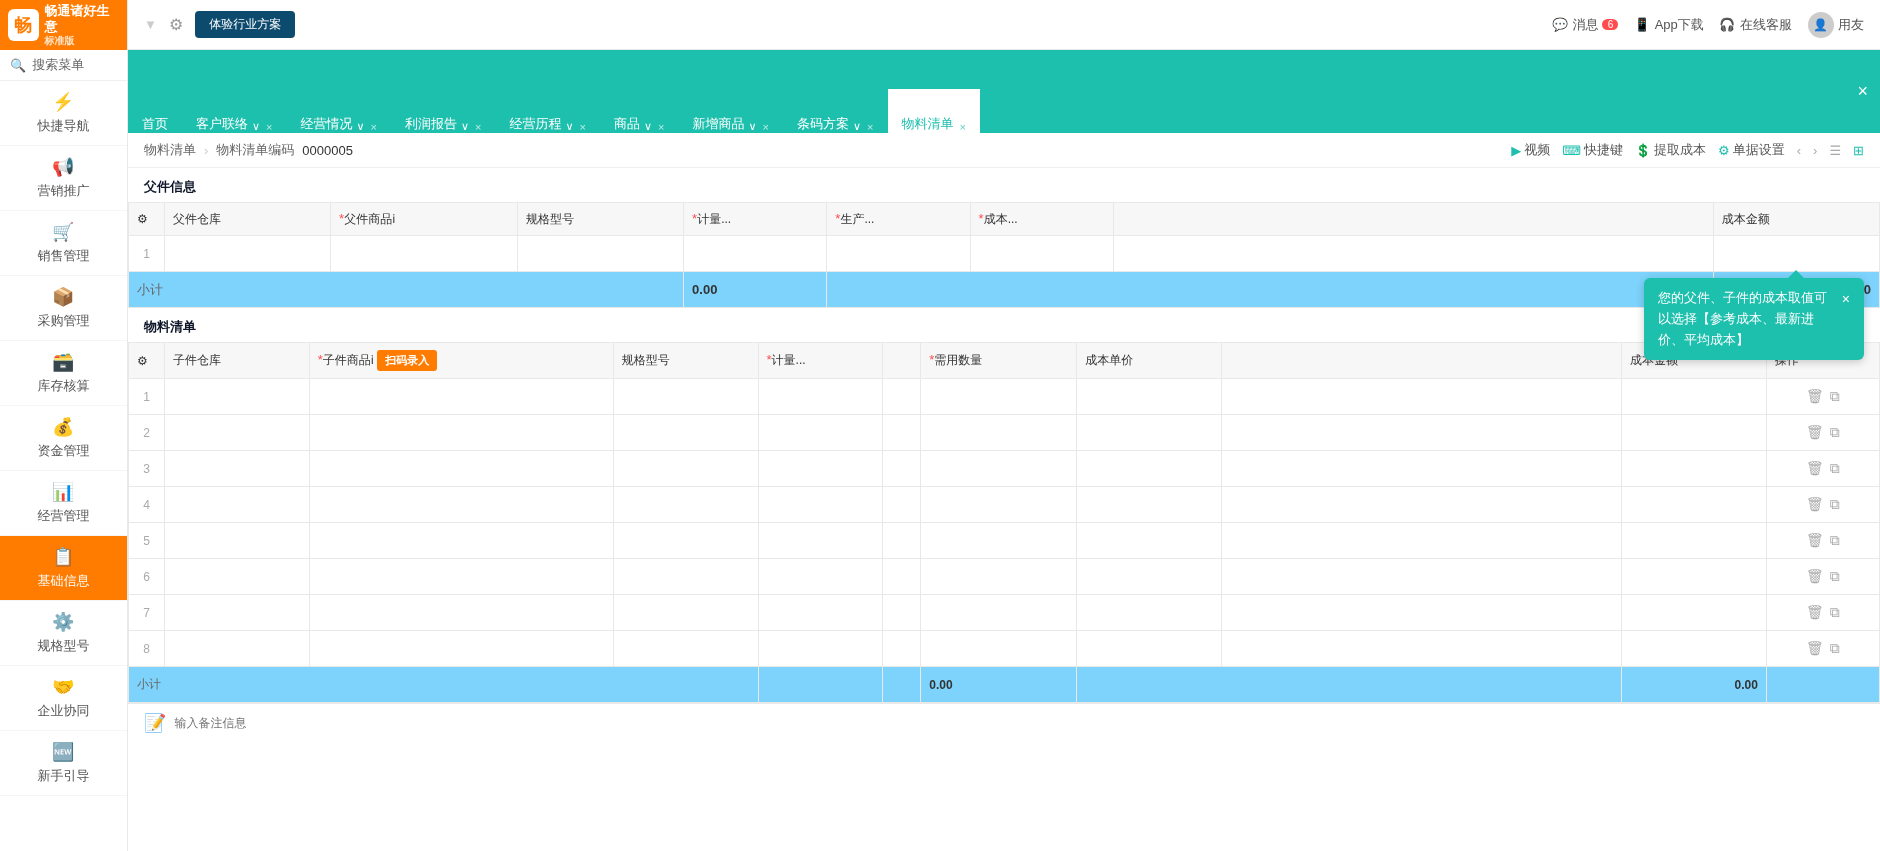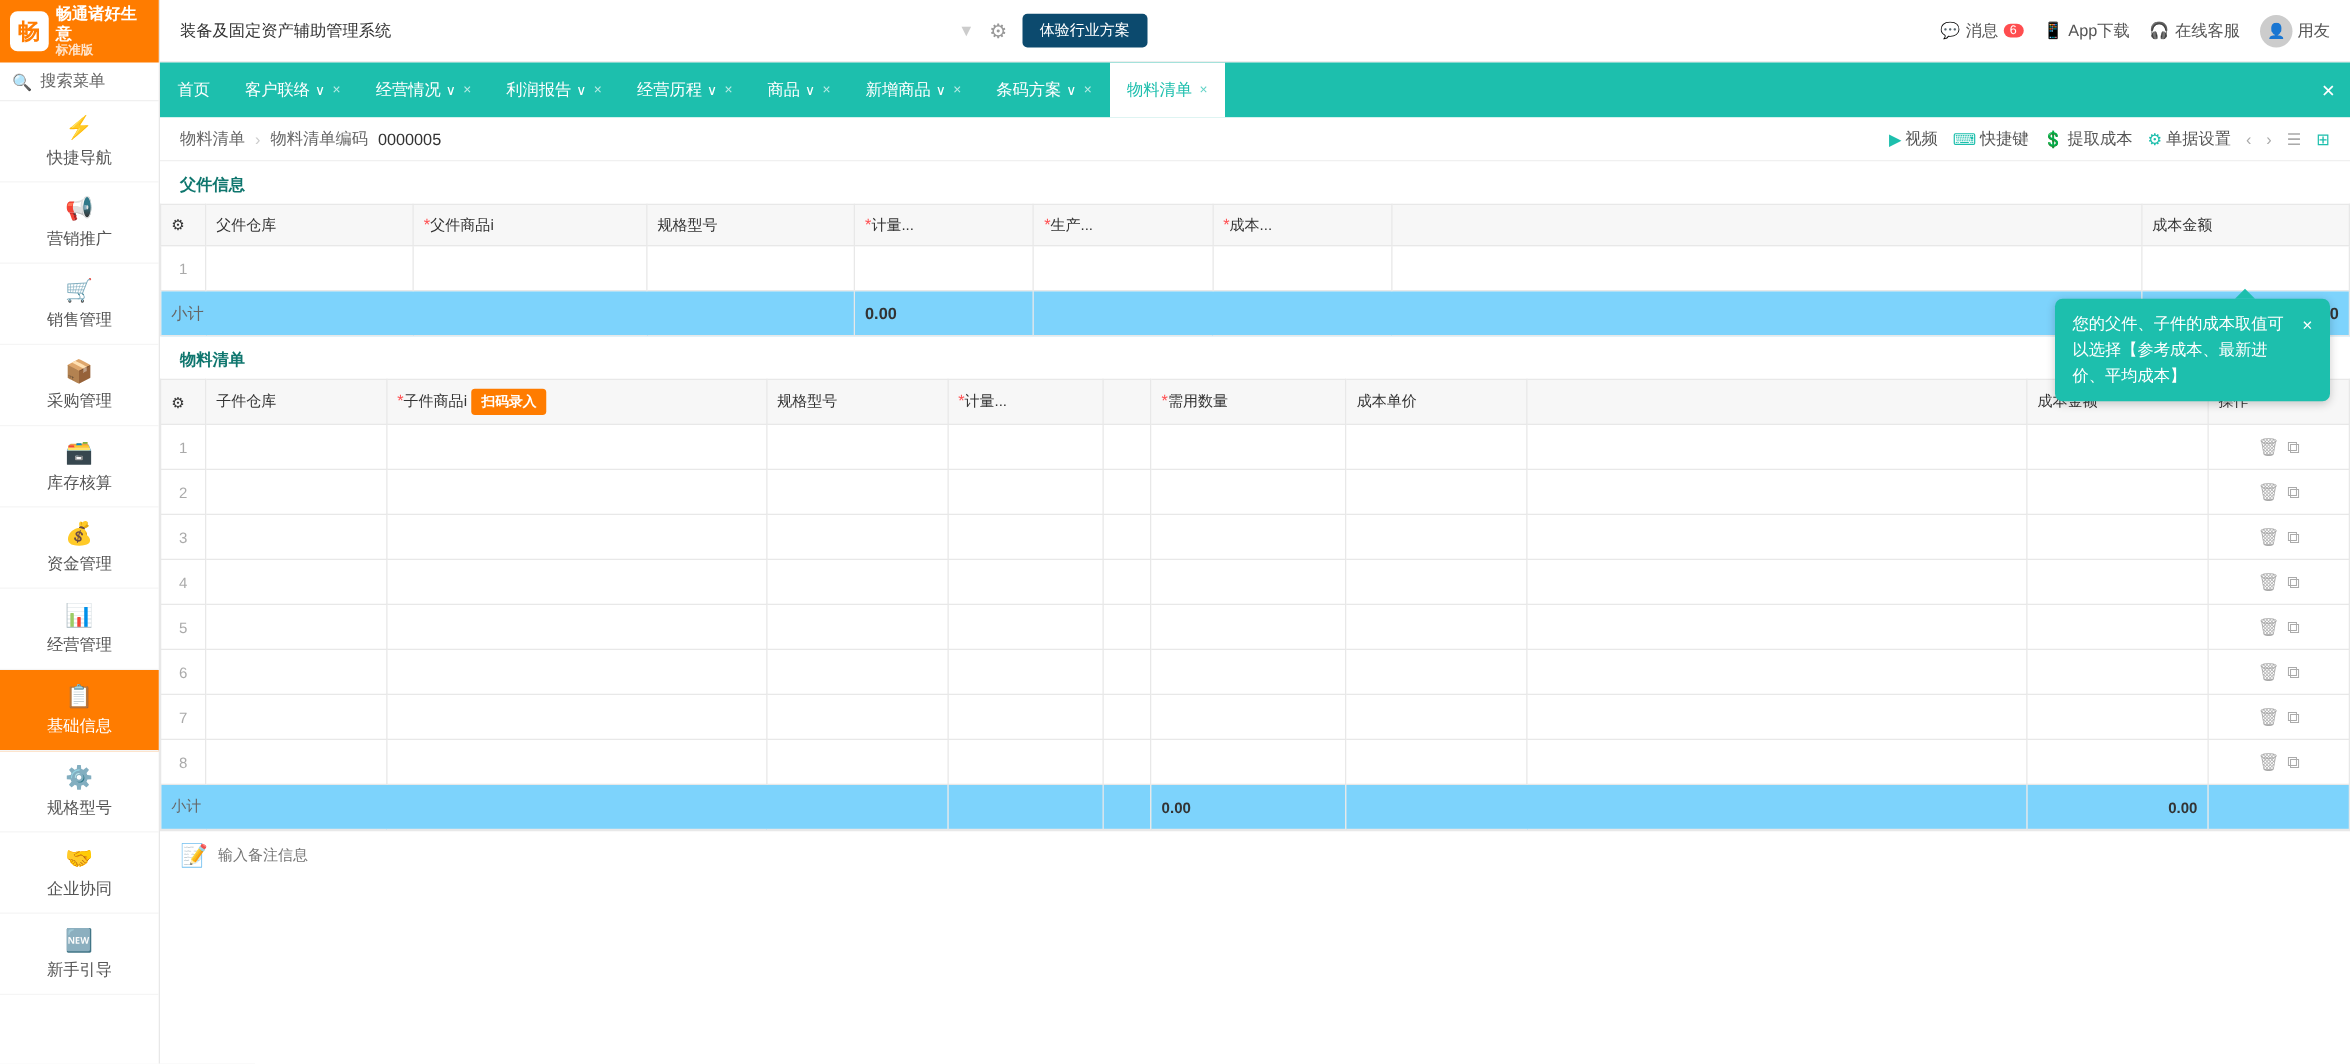--- a/index.html
+++ b/index.html
@@ -107,27 +107,28 @@
       display: flex;
       align-items: center;
       padding: 0 0 0 0;
       min-height: 42px;
       overflow-x: auto;
     }
     .nav-tab {
       padding: 0 14px;
       height: 44px;
       display: flex;
-      align-items: center;
+      align-items: flex-end;
       color: white;
       cursor: pointer;
       font-size: 13px;
       gap: 4px;
       white-space: nowrap;
       position: relative;
+      margin-top: 39px;
     }
     .nav-tab.active { background: #fff; color: #1dbfad; }
     .nav-tab .close-x { font-size: 11px; opacity: 0.7; margin-left: 2px; }
     .nav-tab .arrow { font-size: 11px; }
     .nav-close-all { margin-left: auto; padding: 0 12px; color: white; cursor: pointer; font-size: 18px; align-self: stretch; display: flex; align-items: center; }
 
     
     .content {
       flex: 1;
       background: #fff;
@@ -158,21 +159,21 @@
       font-size: 12px;
       color: #555;
     }
     .toolbar-btn { display: flex; align-items: center; gap: 3px; cursor: pointer; color: #555; }
 
     
     .section-header {
       padding: 10px 16px 6px;
       font-size: 13px;
       font-weight: 600;
-      color: #0f766e;
+      color: #0f172a;
     }
 
     
     .data-table { width: 100%; border-collapse: collapse; }
     .data-table th {
       background: #f7f7f7;
       border: 1px solid #e8e8e8;
       padding: 7px 8px;
       text-align: left;
       font-weight: normal;
@@ -309,21 +310,20 @@
   </div>
   <div class="sidebar-item">
     <span class="icon">🆕</span>
     <span>新手引导</span>
   </div>
 </div>
 
 <div class="main">
 
   <div class="topbar">
-    <span class="topbar-title">装备及固定资产辅助管理系统</span>
     <span style="color:#ccc;">▼</span>
     <span class="topbar-gear">⚙</span>
     <button class="topbar-btn">体验行业方案</button>
     <div style="flex:1;"></div>
     <div class="topbar-right">
       <div class="topbar-right-item">
         <span>💬</span>
         <span>消息</span>
         <span class="badge">6</span>
       </div>

